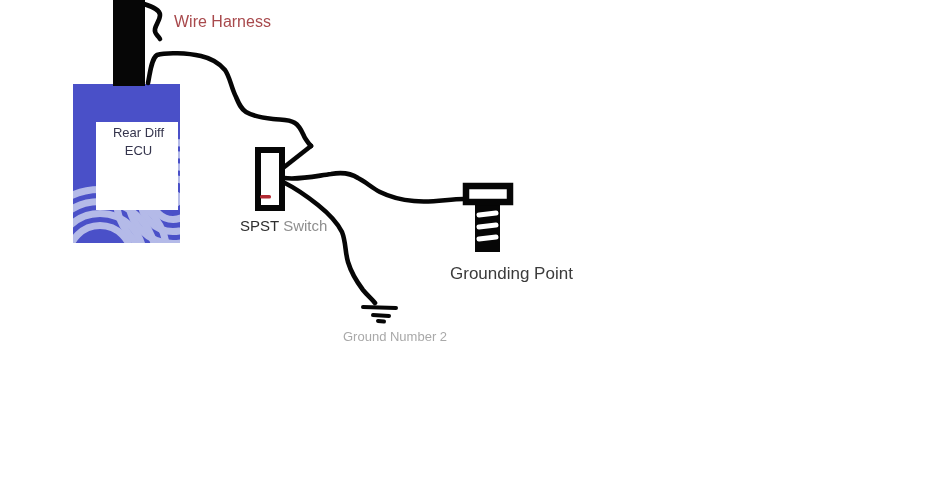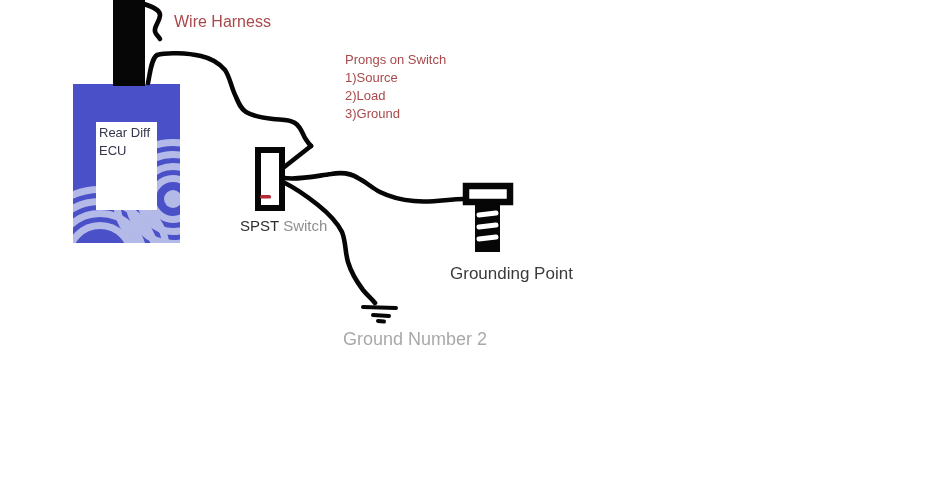--- a/index.html
+++ b/index.html
@@ -76,28 +76,29 @@
   }
   .ring-blob {
     position: absolute;
     border-radius: 50%;
     background: var(--ecu-swirl, #b4bae8);
   }
 
   .ecu-panel {
     position: absolute;
     left: 96px; top: 122px;
-    width: 61px; height: 88px;
+    width: 82px; height: 88px;
     background: #ffffff;
     z-index: 2;
     color: var(--ecu-text, #35354d);
     font-size: 13px;
     line-height: 18px;
     padding: 2px 0 0 3px;
     box-sizing: border-box;
+    text-align: center;
   }
 
   .label { position: absolute; z-index: 4; white-space: nowrap; }
 
   .label-wire-harness {
     left: 174px; top: 13px;
     color: var(--annotation-red, #a8494c);
     font-size: 16px;
   }
 
@@ -117,21 +118,21 @@
 
   .label-grounding {
     left: 450px; top: 264px;
     color: var(--grounding-label, #3b3b3b);
     font-size: 17px;
   }
 
   .label-ground2 {
     left: 343px; top: 329px;
     color: var(--ground2-label, #a9a9a9);
-    font-size: 18px;
+    font-size: 13px;
   }
 </style>
 </head>
 <body>
 
 <div class="canvas">
 
   <div class="connector-block"></div>
 
   <div class="ecu-box">
@@ -186,26 +187,20 @@
 
     <g>
       <path class="wire wire-thin" d="M363,307 L396,308"></path>
       <path class="wire wire-thin" d="M373,315 L389,316"></path>
       <path class="wire wire-thin" d="M378,321 L384,321.5"></path>
     </g>
   </svg>
 
   <div class="label label-wire-harness">Wire Harness</div>
 
-  <div class="label label-prongs">
-    <div>Prongs on Switch</div>
-    <div>1)Source</div>
-    <div>2)Load</div>
-    <div>3)Ground</div>
-  </div>
 
   <div class="label label-spst">
     <span class="spst-primary">SPST</span><span class="spst-secondary">Switch</span>
   </div>
 
   <div class="label label-grounding">Grounding Point</div>
 
   <div class="label label-ground2">Ground Number 2</div>
 
 </div>

